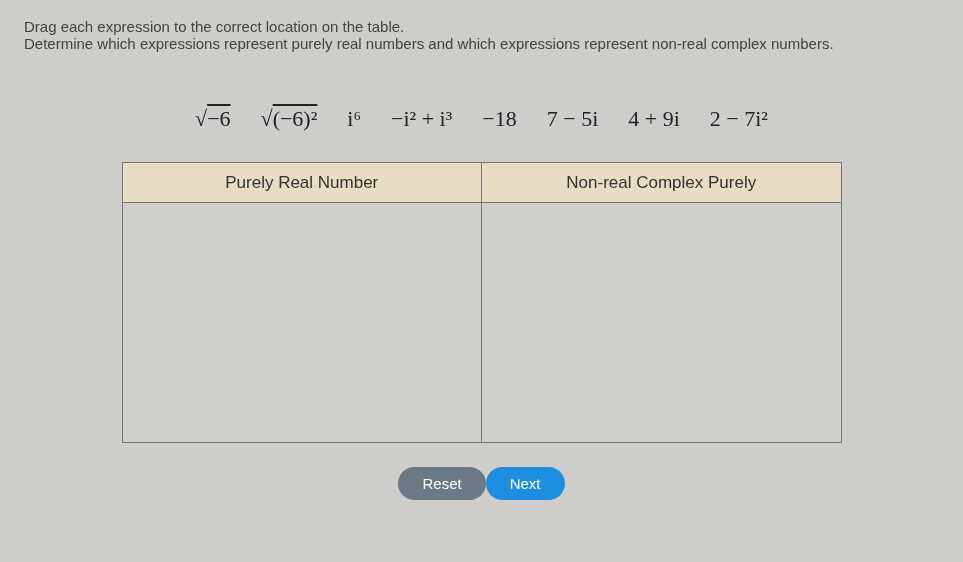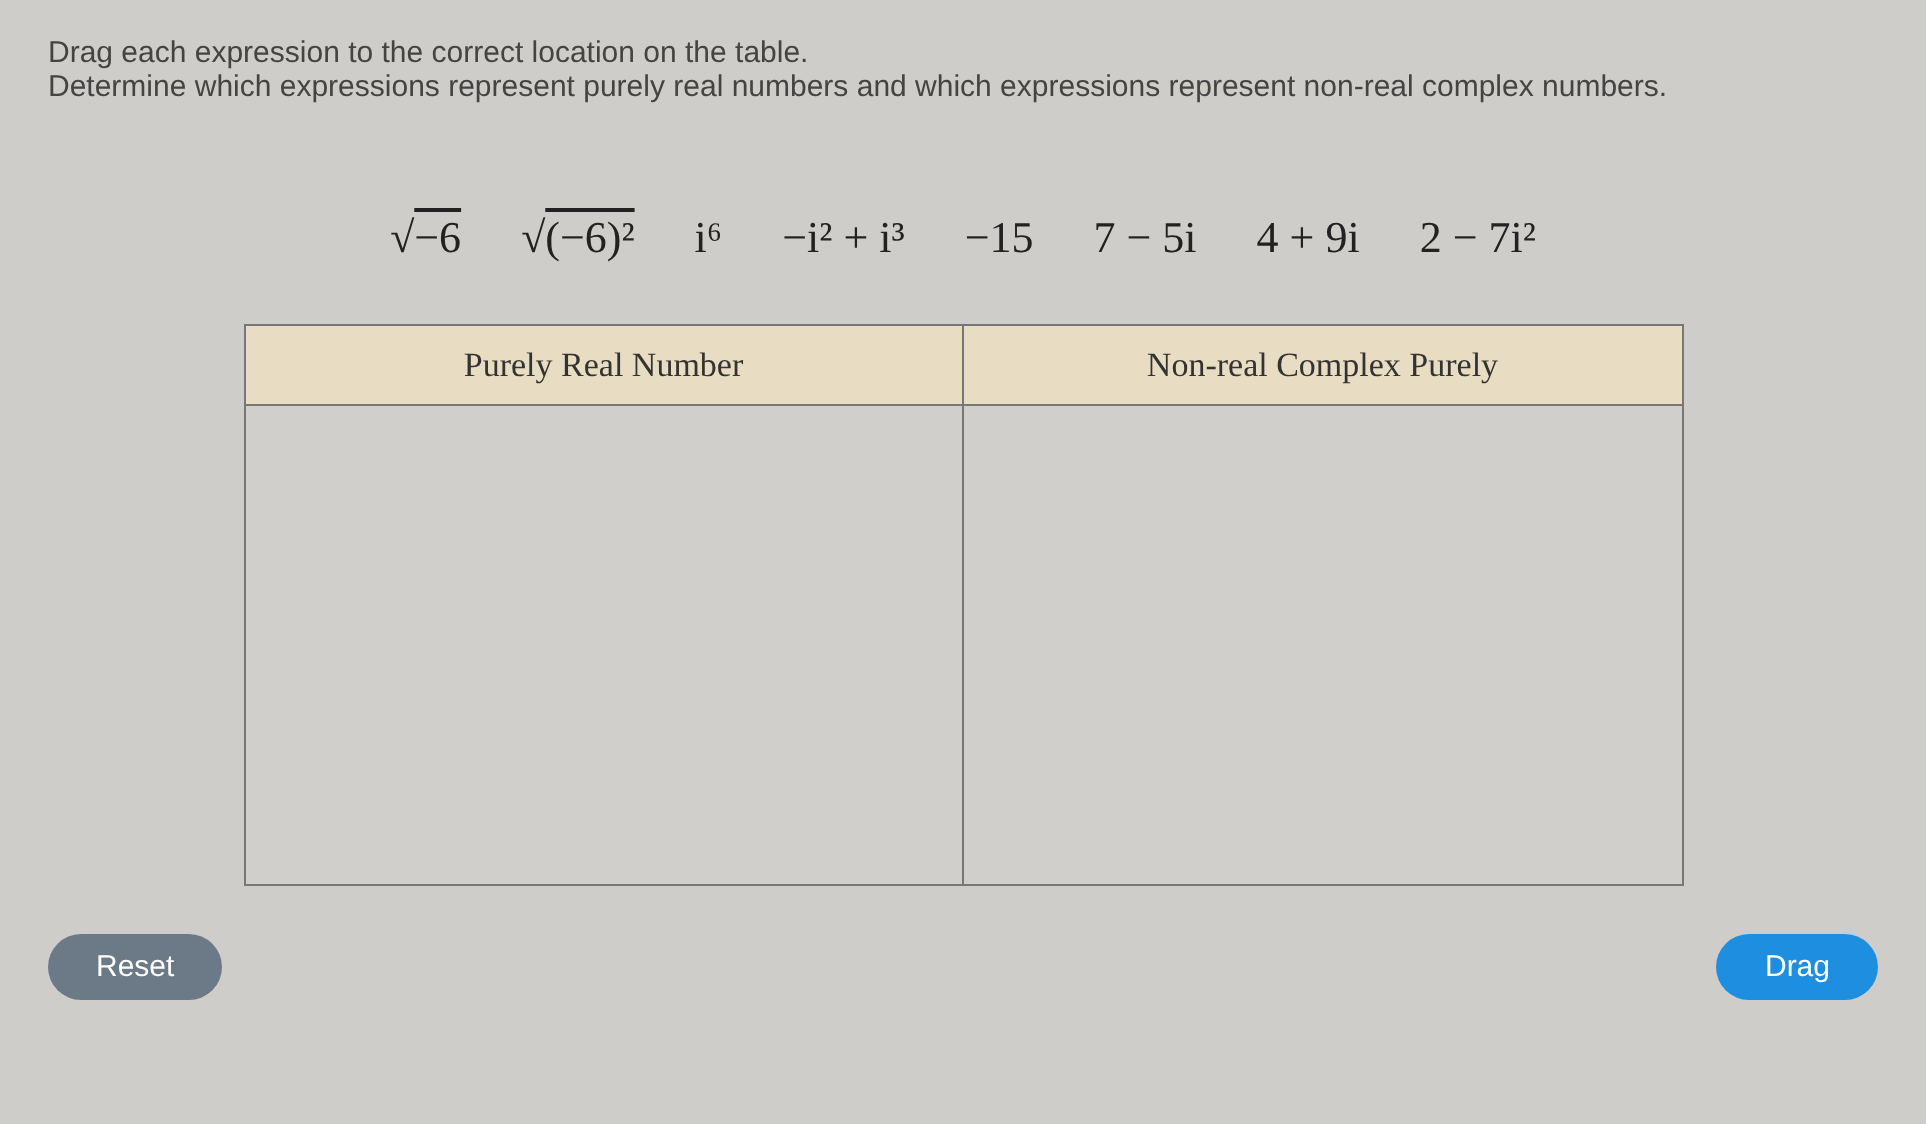--- a/index.html
+++ b/index.html
@@ -39,40 +39,39 @@
     .sqrt-sym { position: relative; }
     .sqrt-over { text-decoration: overline; }
     .table-wrap {
       display: flex;
       justify-content: center;
       margin-bottom: 24px;
     }
     table.sort-table {
       border-collapse: collapse;
       width: 720px;
-      font-family: Liberation Serif, serif;
     }
     table.sort-table th {
       background: #e8ddc2;
       border: 1px solid #777;
       font-weight: 500;
       font-size: 17px;
       color: #333;
       height: 40px;
       width: 50%;
     }
     table.sort-table td {
       border: 1px solid #777;
       height: 240px;
       background: rgba(255,255,255,0.05);
       vertical-align: top;
     }
     .buttons-row {
       display: flex;
-      justify-content: space-between;
+      justify-content: center;
     }
     .btn {
       border: none;
       border-radius: 18px;
       padding: 8px 24px;
       font-size: 15px;
       color: #fff;
       cursor: pointer;
       font-weight: 500;
     }
@@ -83,21 +82,21 @@
 <body>
 
 <div class="instruction-1">Drag each expression to the correct location on the table.</div>
 <div class="instruction-2">Determine which expressions represent purely real numbers and which expressions represent non-real complex numbers.</div>
 
 <div class="expressions-row">
   <span class="expr sqrt-sym">√<span class="sqrt-over">−6</span></span>
   <span class="expr sqrt-sym">√<span class="sqrt-over">(−6)²</span></span>
   <span class="expr">i⁶</span>
   <span class="expr">−i² + i³</span>
-  <span class="expr">−15</span>
+  <span class="expr">−18</span>
   <span class="expr">7 − 5i</span>
   <span class="expr">4 + 9i</span>
   <span class="expr">2 − 7i²</span>
 </div>
 
 <div class="table-wrap">
   <table class="sort-table">
     <thead>
       <tr>
         <th>Purely Real Number</th>
@@ -108,14 +107,14 @@
       <tr>
         <td></td>
         <td></td>
       </tr>
     </tbody>
   </table>
 </div>
 
 <div class="buttons-row">
   <button class="btn btn-reset">Reset</button>
-  <button class="btn btn-next">Drag</button>
+  <button class="btn btn-next">Next</button>
 </div>
 
 </body></html>

